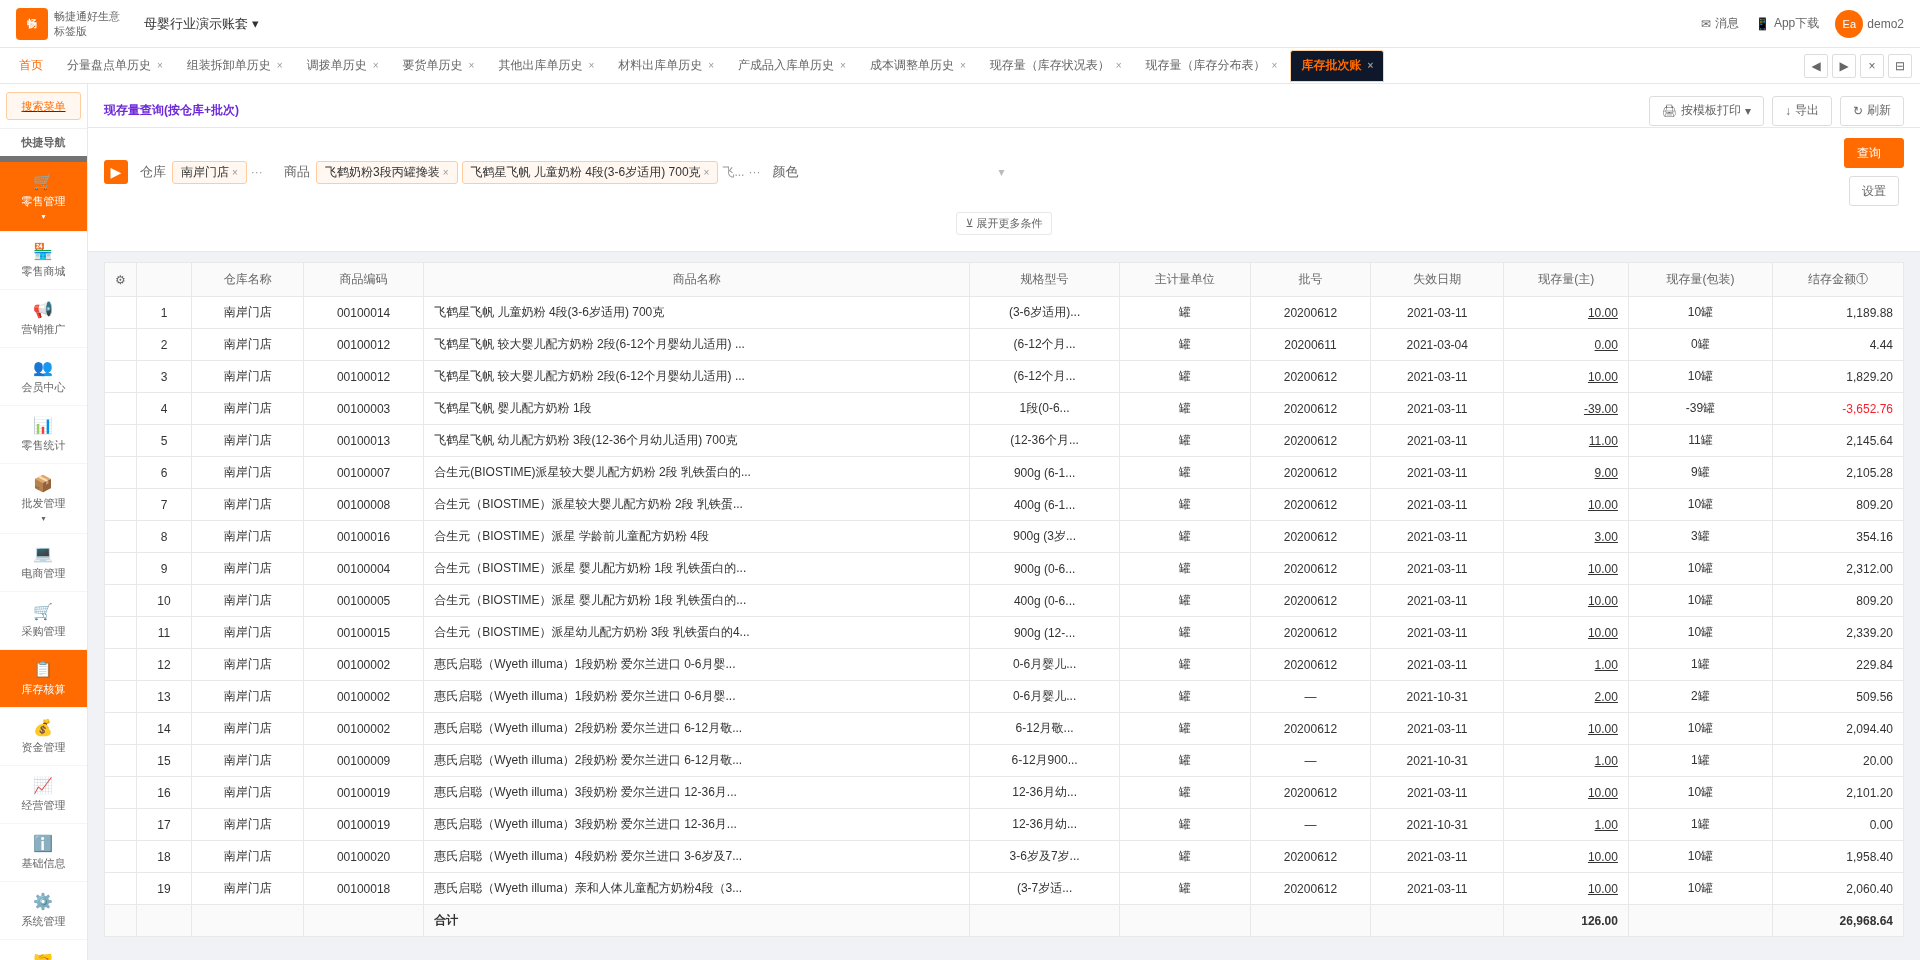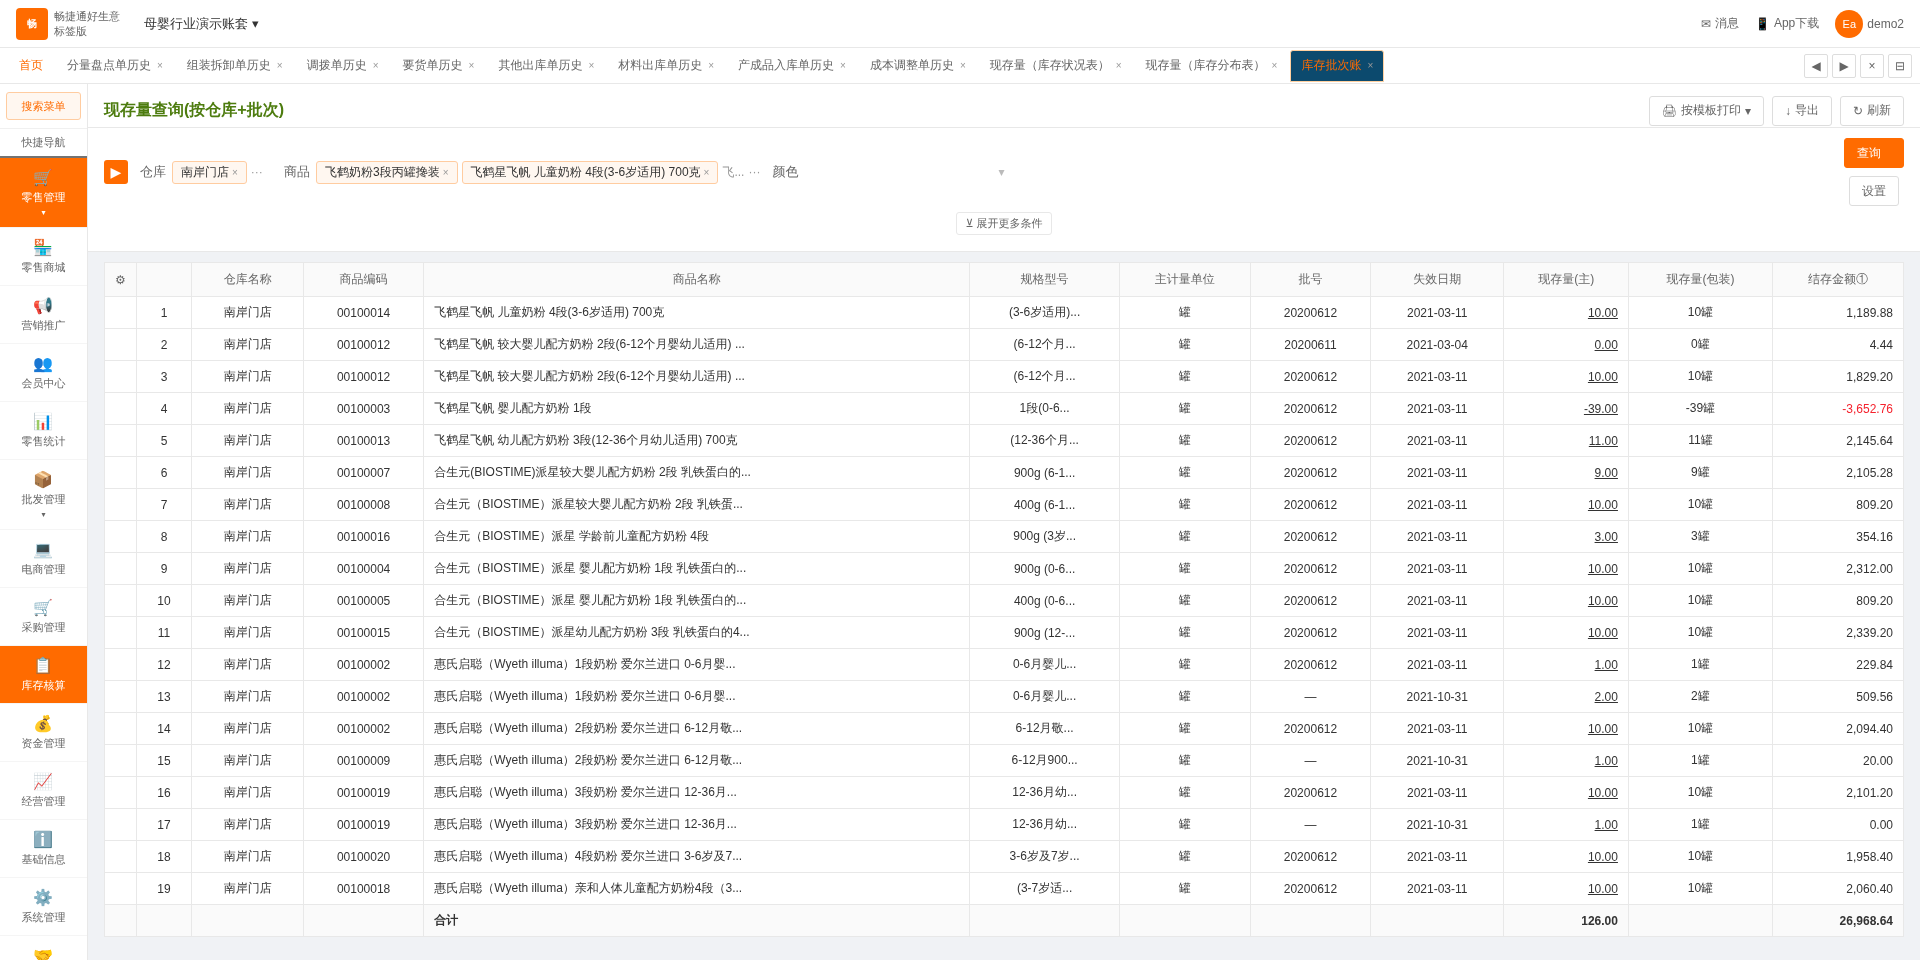--- a/index.html
+++ b/index.html
@@ -40,40 +40,40 @@
       align-items: center;
       gap: 4px;
       cursor: pointer;
       font-size: 12px;
       color: #666;
       white-space: nowrap;
       border-radius: 3px 3px 0 0;
       border: 1px solid transparent;
     }
     .nav-tab.home { color: #ff6b00; font-weight: normal; }
-    .nav-tab.active { background: #0c4a6e; border-color: #ffd0a0; color: #ff6b00; }
+    .nav-tab.active { background: #0f172a; border-color: #ffd0a0; color: #ff6b00; font-weight: bold; }
     .nav-tab .close-btn { color: #999; font-size: 10px; cursor: pointer; margin-left: 2px; }
     .nav-tab-controls { margin-left: auto; display: flex; align-items: center; gap: 4px; }
     .nav-ctrl-btn { width: 24px; height: 24px; border: 1px solid #ddd; background: #fff; cursor: pointer; display: flex; align-items: center; justify-content: center; border-radius: 2px; color: #666; font-size: 12px; }
 
     
     .main-layout { display: flex; height: calc(960px - 84px); }
 
     
     .sidebar {
       width: 88px;
       background: #fff;
       border-right: 1px solid #e8e8e8;
       display: flex;
       flex-direction: column;
       overflow-y: auto;
     }
-    .sidebar-search { padding: 8px 6px; border-bottom: 1px solid #f0f0f0; }
+    .sidebar-search { padding: 8px 6px; border-bottom: 1px solid #f0f0f0; text-decoration: underline; }
     .sidebar-search-btn { width: 100%; height: 28px; background: #fff7f0; border: 1px solid #ffcca0; color: #ff6b00; border-radius: 3px; cursor: pointer; font-size: 11px; display: flex; align-items: center; justify-content: center; gap: 3px; }
-    .sidebar-quick { padding: 6px; border-bottom: 2px solid #737373; text-align: center; font-size: 11px; color: #666; cursor: pointer; }
+    .sidebar-quick { padding: 6px; border-bottom: 6px solid #737373; text-align: center; font-size: 11px; color: #666; cursor: pointer; font-weight: bold; }
     .sidebar-item {
       padding: 10px 6px;
       text-align: center;
       cursor: pointer;
       font-size: 11px;
       color: #666;
       border-bottom: 1px solid #f5f5f5;
       display: flex;
       flex-direction: column;
       align-items: center;
@@ -89,21 +89,21 @@
     
     .page-header {
       padding: 10px 16px 0;
       background: #fff;
       border-bottom: 1px solid #e8e8e8;
       display: flex;
       align-items: center;
       justify-content: space-between;
       min-height: 44px;
     }
-    .page-title { font-size: 16px; font-weight: bold; color: #4d7c0f; }
+    .page-title { font-size: 12px; font-weight: bold; color: #6d28d9; }
     .page-actions { display: flex; align-items: center; gap: 8px; }
     .action-btn { height: 30px; padding: 0 12px; border: 1px solid #ddd; background: #fff; cursor: pointer; border-radius: 3px; font-size: 12px; color: #666; display: flex; align-items: center; gap: 4px; }
     .action-btn.primary { background: #ff6b00; color: #fff; border-color: #ff6b00; }
 
     
     .filter-area {
       background: #fff;
       padding: 10px 16px;
       border-bottom: 1px solid #e8e8e8;
     }

